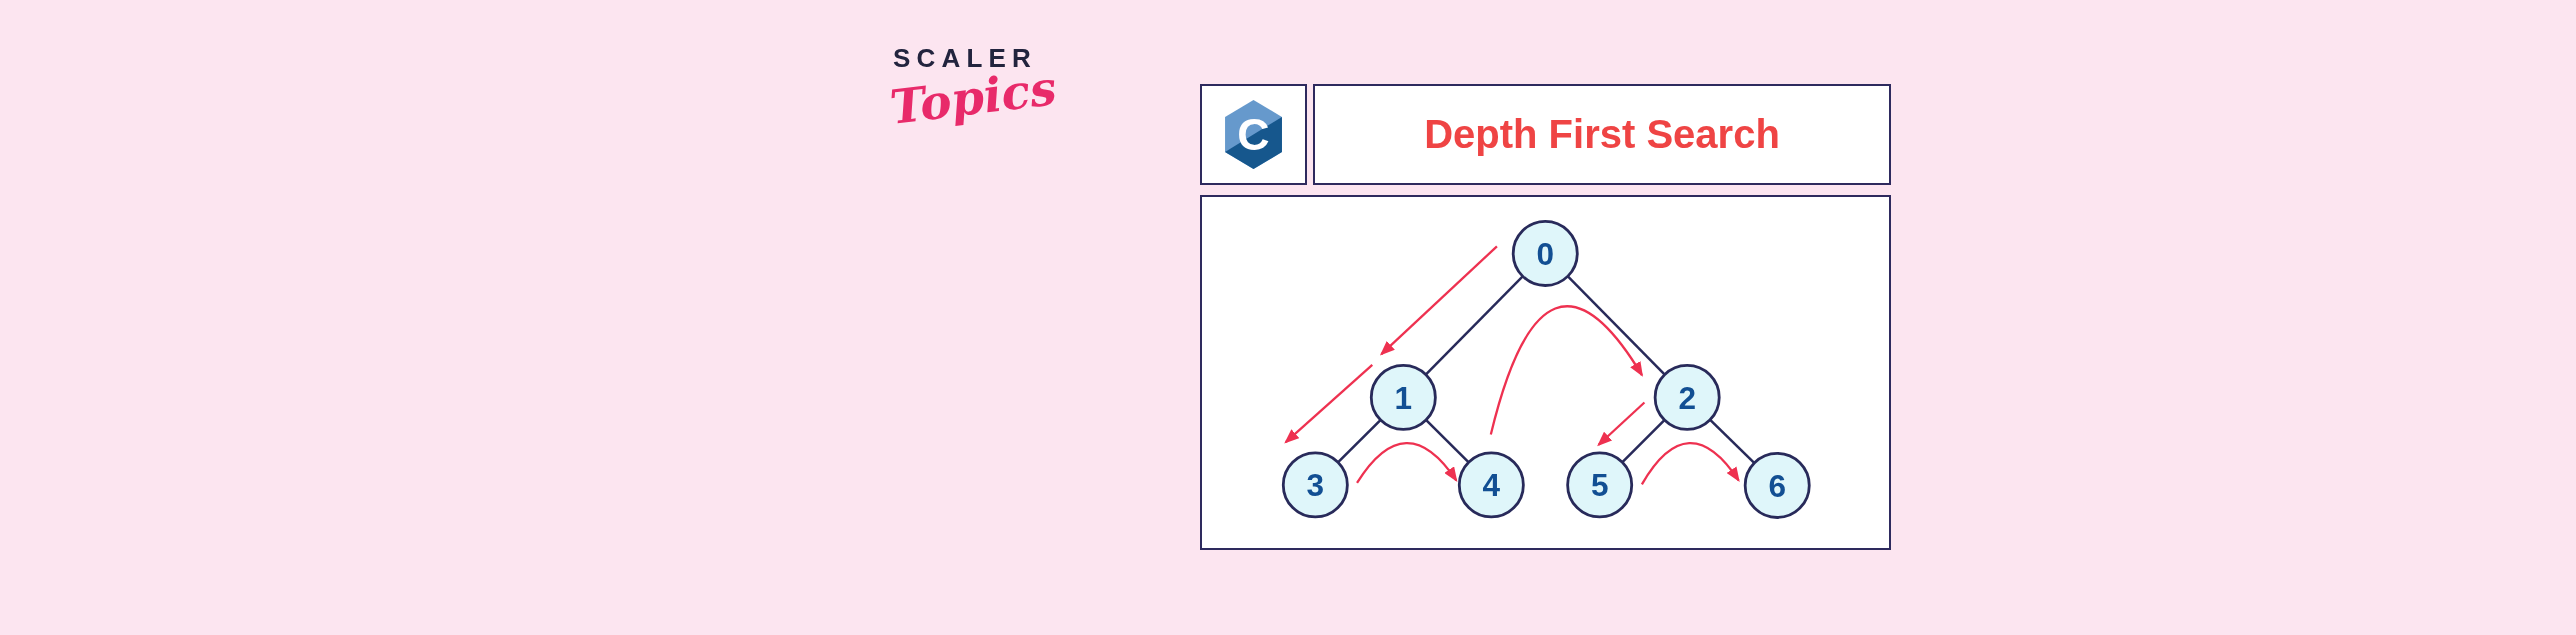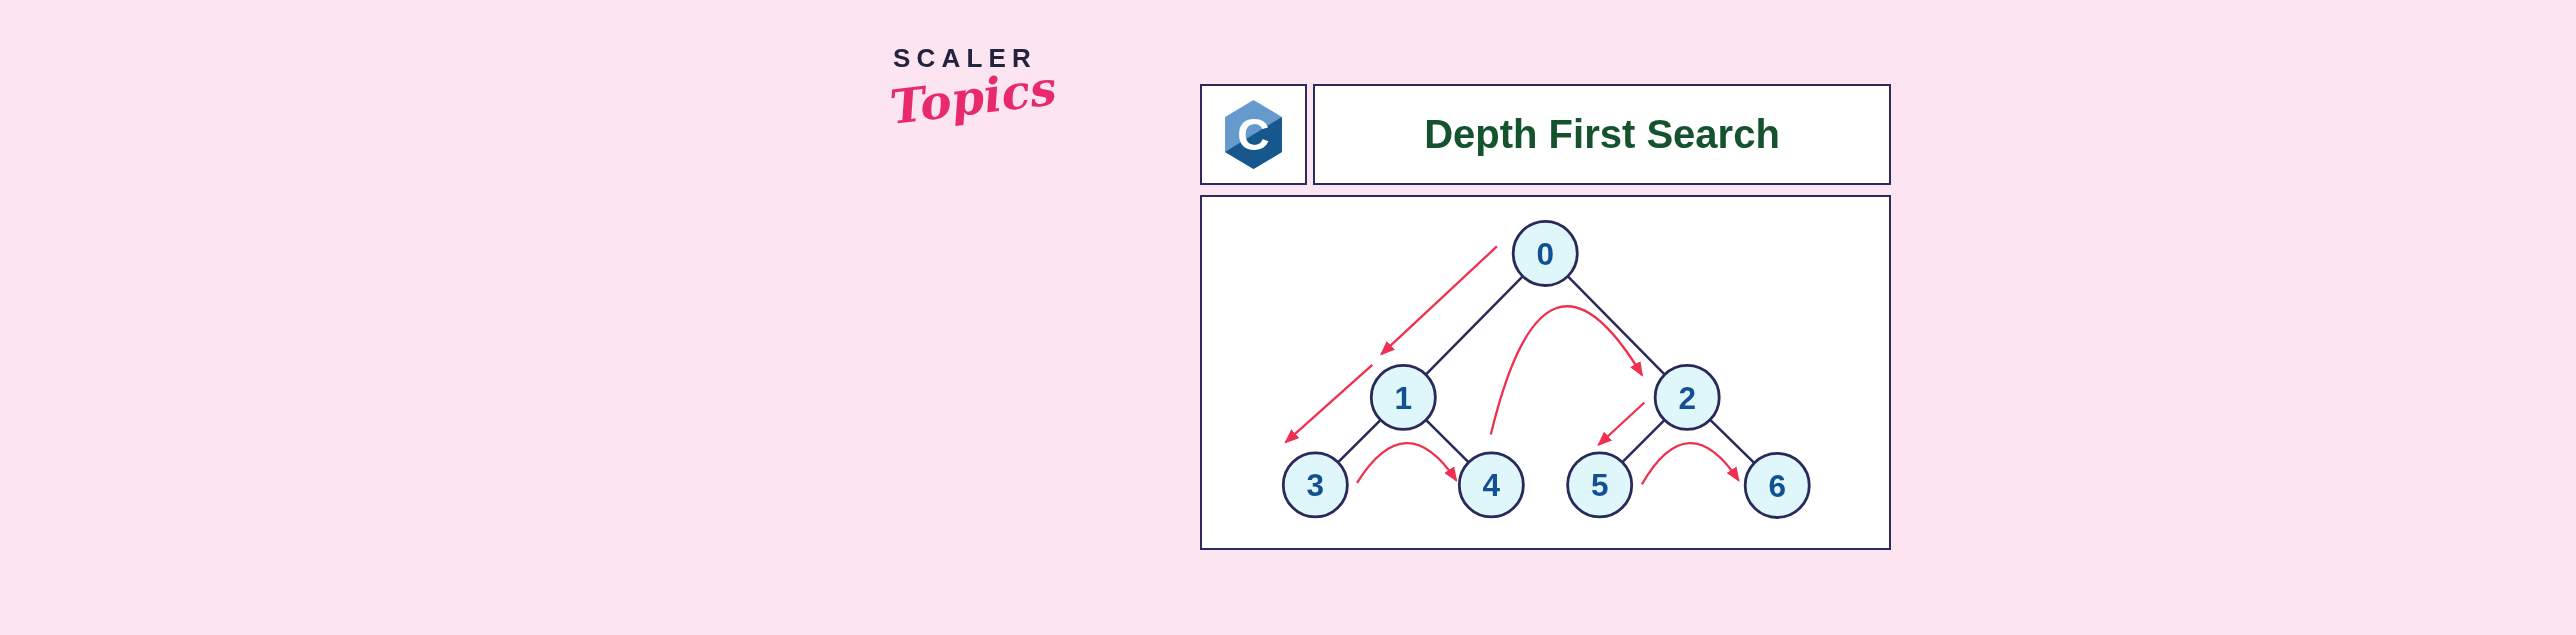--- a/index.html
+++ b/index.html
@@ -34,21 +34,21 @@
     display:flex;align-items:center;justify-content:center;
   }
   .title-box{
     position:absolute;left:1313px;top:84px;
     width:578px;height:101px;
     background:#ffffff;border:2.6px solid #2e2a5e;
     box-sizing:border-box;
     display:flex;align-items:center;justify-content:center;
   }
   .title-box h1{
-    margin:0;font-size:40px;font-weight:bold;color:#14532d;
+    margin:0;font-size:40px;font-weight:bold;color:#ef4444;
     font-family:"Liberation Sans", sans-serif;
     letter-spacing:0px;
   }
   
   .tree-panel{
     position:absolute;left:1200px;top:195px;
     width:691px;height:355px;
     background:#ffffff;border:2.6px solid #2e2a5e;
     box-sizing:border-box;
   }

